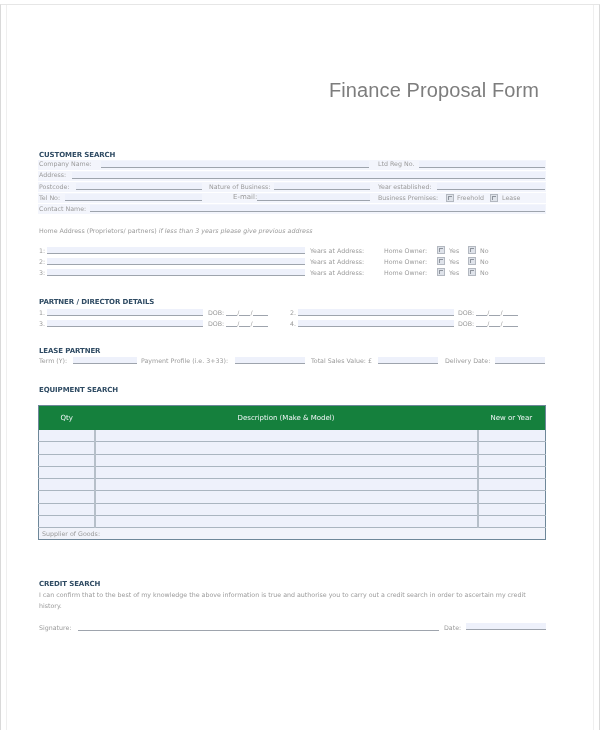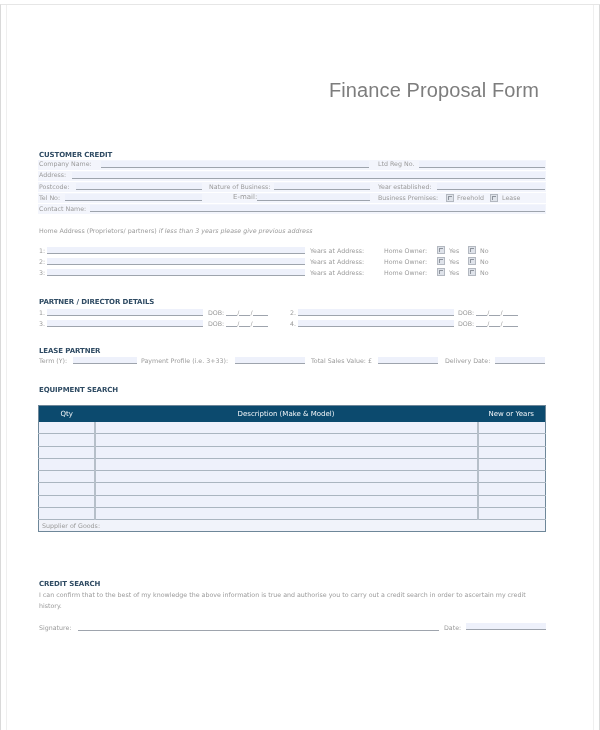--- a/index.html
+++ b/index.html
@@ -31,38 +31,38 @@
   }
   .cb::after { content: ""; position: absolute; left: 1px; top: 1px; width: 3px; height: 3px; border-top:1px solid #8d939c; border-left:1px solid #8d939c; }
   .dob { position: absolute; font-size: 6.3px; color: #9a9a9a; white-space: nowrap; }
   .dob span.u { display: inline-block; border-bottom: 1px solid #9ea4ad; height: 7px; vertical-align: bottom; }
   
   .eq-table {
     position: absolute; left: 37px; top: 400px; width: 508px; border-collapse: collapse;
     border: 1px solid #6e8799;
   }
   .eq-table th {
-    background: #0c4a6e; color: #f4f7fa; font-size: 7px; font-weight: normal; height: 16px;
+    background: #15803d; color: #f4f7fa; font-size: 7px; font-weight: normal; height: 24px;
     font-family: "DejaVu Sans", sans-serif;
   }
   .eq-table td { background: #eef1fb; height: 12.3px; border-bottom: 1px solid #aab5c0; border-right: 2px solid #b6bfc9; }
   .eq-table td:last-child { border-right: none; }
   .eq-table tr.supplier td { background: #f1f3fa; font-size: 6.3px; color: #9a9a9a; padding-left: 3px; border-bottom: none; height: 12px; }
   .para { position: absolute; left: 38px; width: 510px; font-size: 6.3px; color: #9a9a9a; line-height: 11px; }
 </style>
 </head>
 <body>
 
 <div class="page">
   <div class="inner-rule-l"></div>
   <div class="inner-rule-r"></div>
 
   <div class="title">Finance Proposal Form</div>
 
-  <div class="section-title" style="top:146px">CUSTOMER CREDIT</div>
+  <div class="section-title" style="top:146px">CUSTOMER SEARCH</div>
 
   <div class="band" style="top:155px"></div>
   <div class="lbl" style="left:38px;top:155px">Company Name:</div>
   <div class="field" style="left:100px;top:156px;width:268px"></div>
   <div class="lbl" style="left:377px;top:155px">Ltd Reg No.</div>
   <div class="field" style="left:418px;top:156px;width:126px"></div>
 
   <div class="band" style="top:166px"></div>
   <div class="lbl" style="left:38px;top:166px">Address:</div>
   <div class="field" style="left:71px;top:167px;width:473px"></div>
@@ -145,21 +145,21 @@
   <div class="lbl" style="left:444px;top:352px">Delivery Date:</div>
   <div class="field" style="left:494px;top:352px;width:50px"></div>
 
   <div class="section-title" style="top:381px">EQUIPMENT SEARCH</div>
 
   <table class="eq-table">
     <thead>
       <tr>
         <th style="width:56px">Qty</th>
         <th>Description (Make &amp; Model)</th>
-        <th style="width:68px">New or Years</th>
+        <th style="width:68px">New or Year</th>
       </tr>
     </thead>
     <tbody>
       <tr>
           <td></td>
           <td></td>
           <td></td>
         </tr>
       <tr>
           <td></td>

